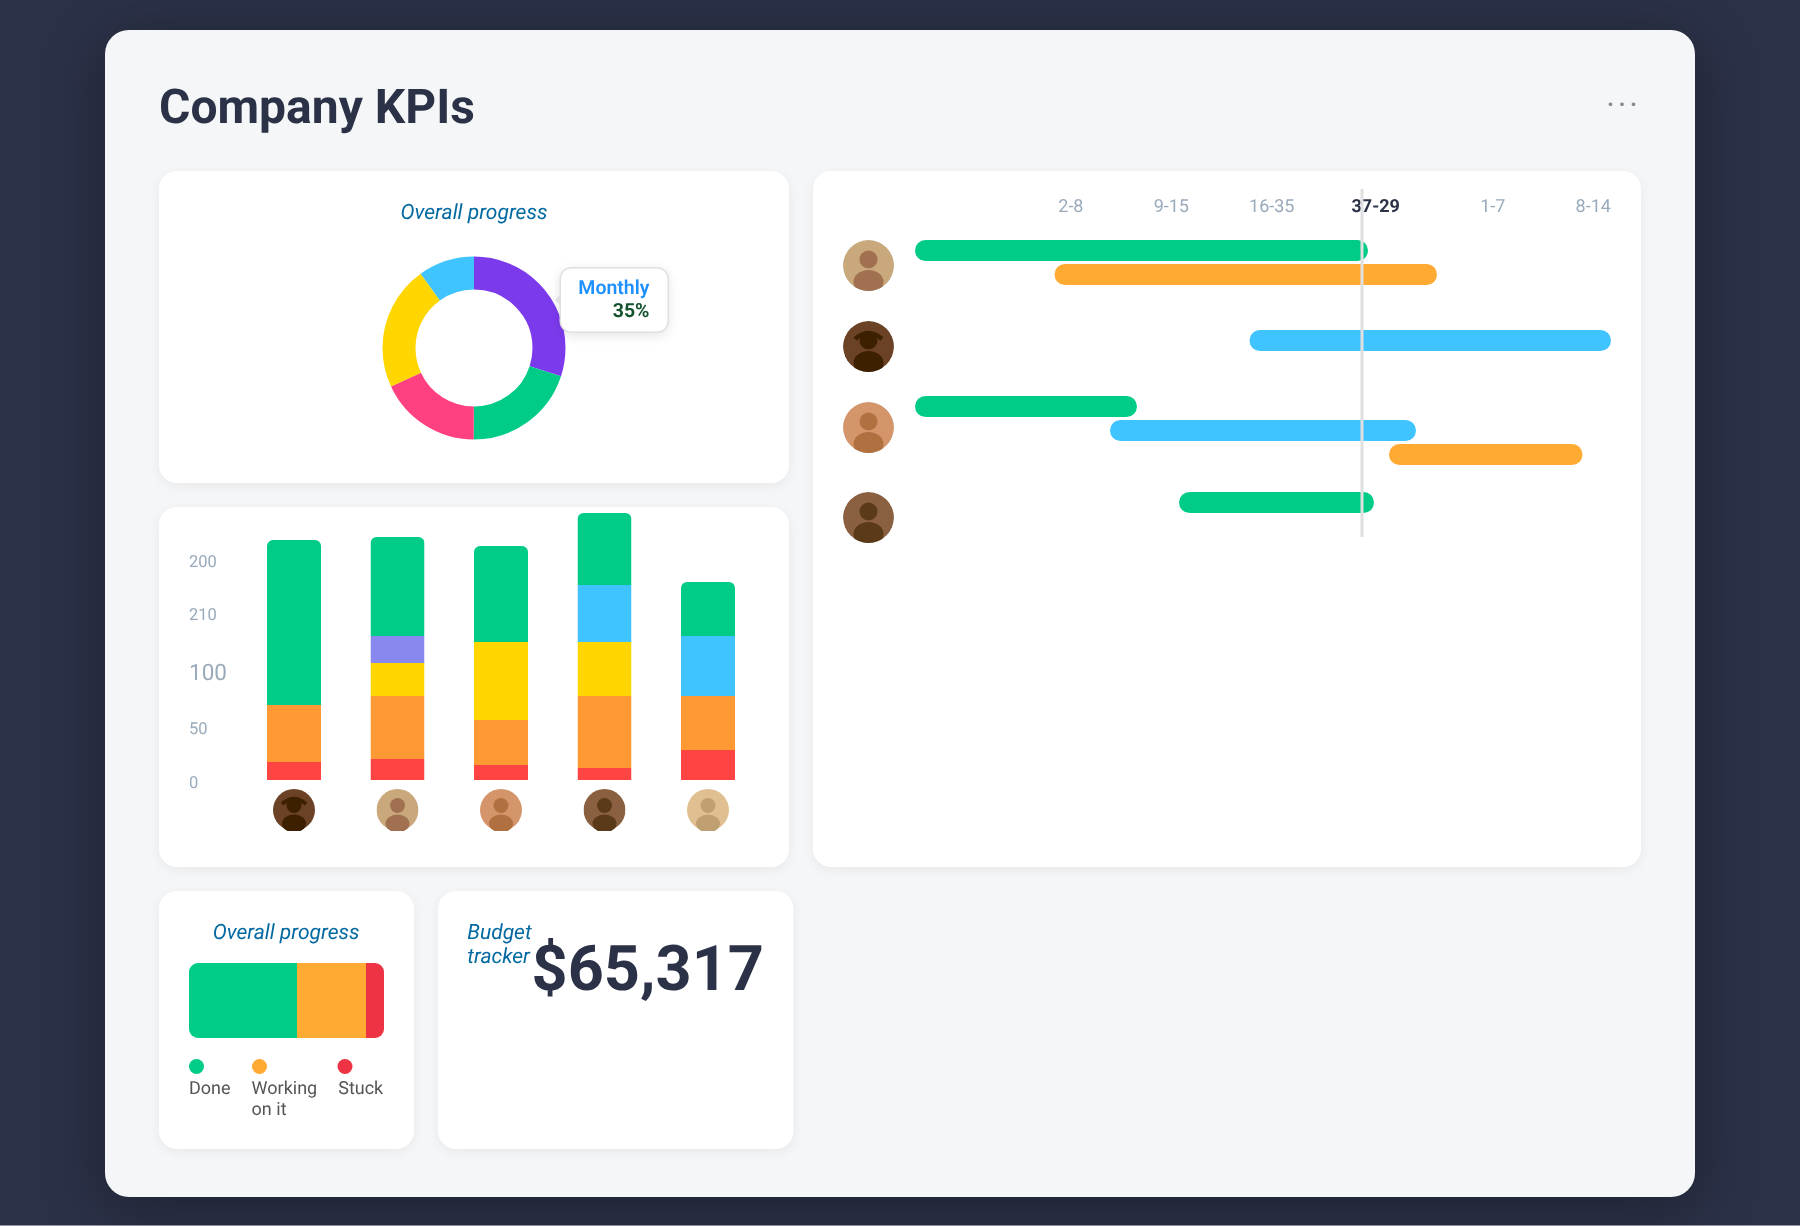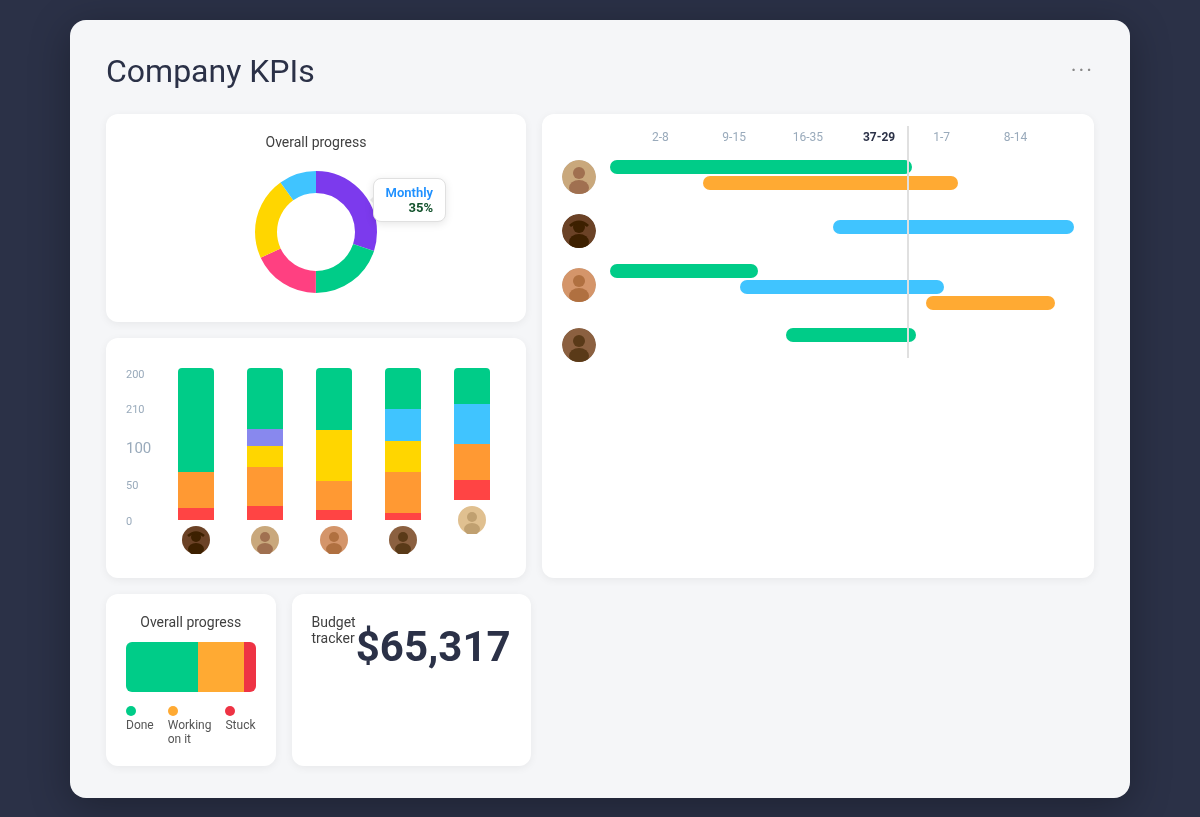--- a/index.html
+++ b/index.html
@@ -21,41 +21,42 @@
       box-shadow: 0 8px 40px rgba(0,0,0,0.3);
     }
     .header {
       display: flex;
       align-items: center;
       justify-content: space-between;
       margin-bottom: 24px;
     }
     .header-title {
       font-size: 32px;
-      font-weight: 400;
+      font-weight: 700;
       color: #2b3147;
     }
     .more-icon {
       font-size: 22px;
       color: #888;
       cursor: pointer;
       letter-spacing: 2px;
     }
     .card {
       background: #fff;
       border-radius: 12px;
       padding: 20px;
       box-shadow: 0 2px 8px rgba(0,0,0,0.06);
     }
     .card-title {
       font-size: 14px;
-      color: #404040;
+      color: #0369a1;
       text-align: center;
       margin-bottom: 12px;
       font-weight: 400;
+      font-style: italic;
     }
 
     
     .donut-card {
       grid-column: 1;
       grid-row: 1;
       display: flex;
       flex-direction: column;
       align-items: center;
     }
@@ -112,21 +113,21 @@
     }
     .gantt-header {
       display: flex;
       justify-content: space-around;
       margin-bottom: 12px;
       padding-left: 50px;
     }
     .gantt-header-label {
       font-size: 12px;
       color: #9ab;
-      text-align: left;
+      text-align: right;
       flex: 1;
     }
     .gantt-header-label.active {
       color: #2b3147;
       font-weight: 700;
     }
     .gantt-row {
       display: flex;
       align-items: center;
       gap: 8px;
@@ -322,21 +323,21 @@
 
             <div class="gantt-bar" style="background:#00cc88;left:38%;width:28%;top:4px;height:14px;"></div>
           </div>
         </div>
 
         <div style="position:absolute;left:calc(48px + 58%);top:-30px;bottom:-10px;width:2px;background:#e0e0e0;z-index:0;pointer-events:none;"></div>
       </div>
     </div>
 
     <div class="card row2">
-      <div style="display:flex;gap:0;height:200px;padding-left:36px;position:relative;padding-top:10px;">
+      <div style="display:flex;align-items:flex-end;gap:0;height:200px;padding-left:36px;position:relative;padding-top:10px;">
 
         <div style="position:absolute;left:0;top:10px;bottom:30px;display:flex;flex-direction:column;justify-content:space-between;">
           <span style="font-size:11px;color:#9ab;">200</span>
           <span style="font-size:11px;color:#9ab;">210</span>
           <span style="font-size:15px;color:#9ab;">100</span>
           <span style="font-size:11px;color:#9ab;">50</span>
           <span style="font-size:11px;color:#9ab;">0</span>
         </div>
 
         <div style="display:flex;flex-direction:column;align-items:center;flex:1;">

